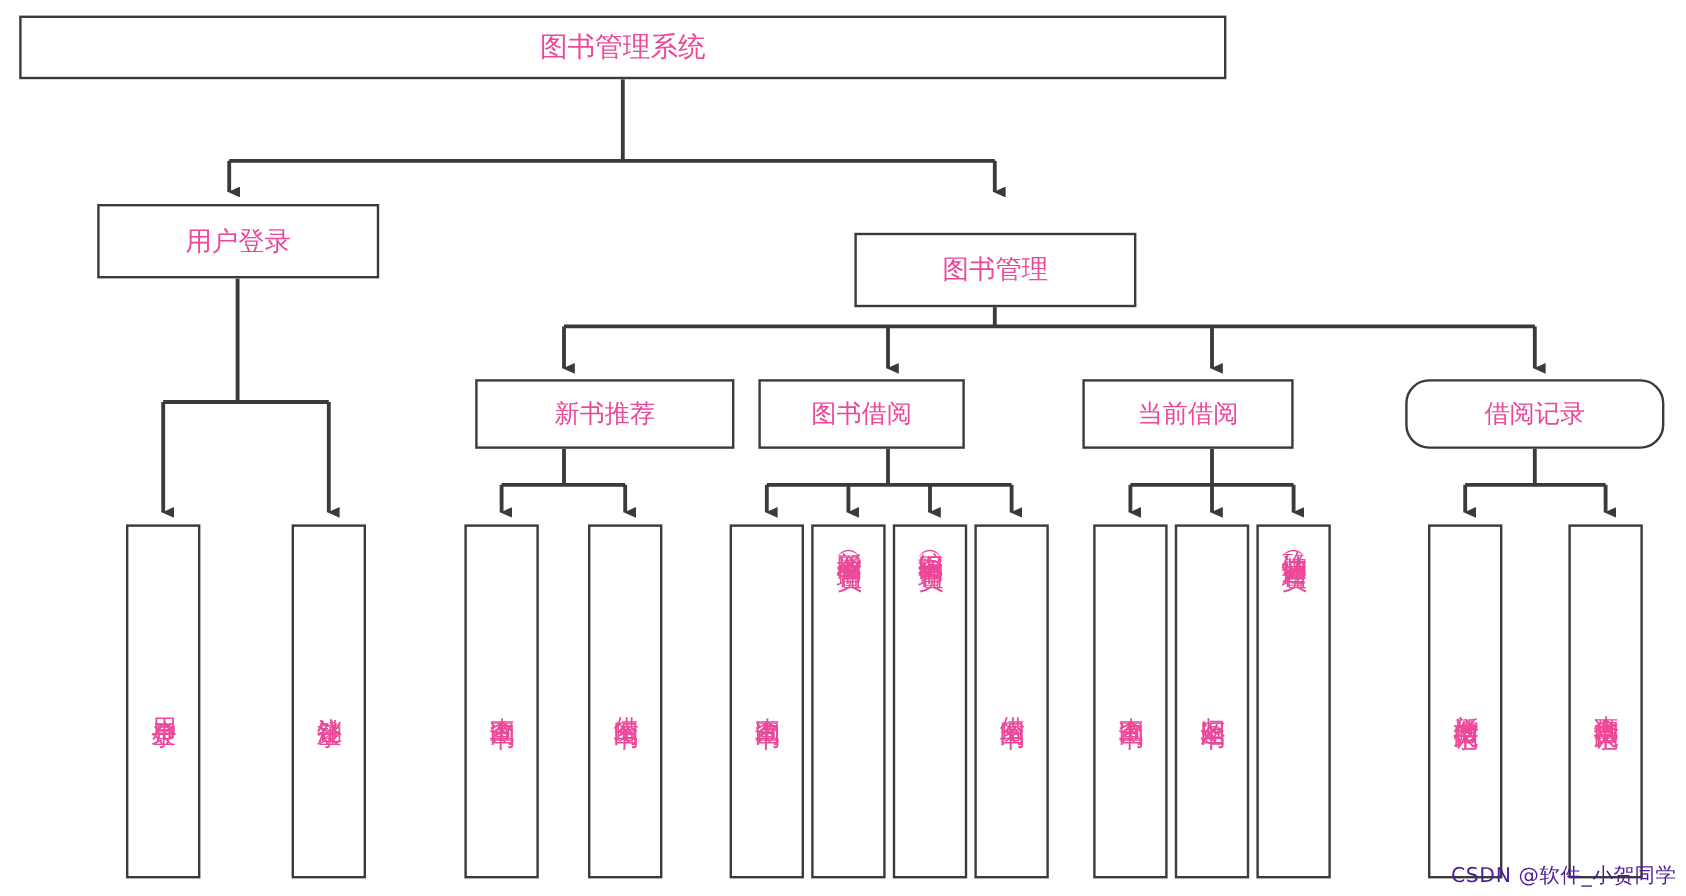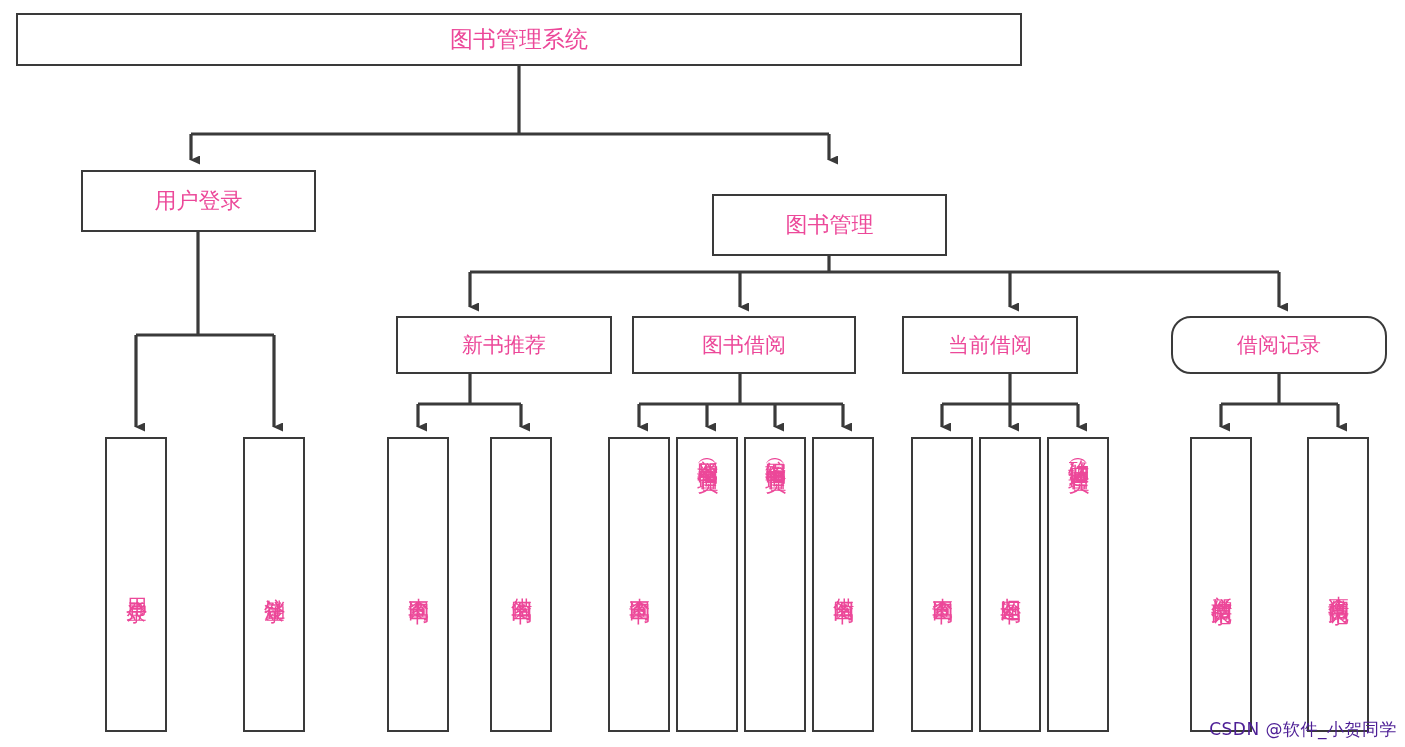--- a/index.html
+++ b/index.html
@@ -127,21 +127,21 @@
       <path d="M1338,404 L1338,427" marker-end="url(#arrowhead)"></path>
     </g>
   </svg>
 
   <div class="node-box root" style="left:16px; top:13px; width:1006px; height:53px;">图书管理系统</div>
 
   <div class="node-box level2" style="left:81px; top:170px; width:235px; height:62px;">用户登录</div>
   <div class="node-box level2" style="left:712px; top:170px; width:235px; height:62px;margin-top:24px;">图书管理</div>
 
   <div class="node-box level3" style="left:368px; top:316px; width:216px; height:58px;margin-left:28px;">新书推荐</div>
-  <div class="node-box level3" style="left:632px; top:316px; width:224px; height:58px;font-family:Liberation Serif, serif;">图书借阅</div>
+  <div class="node-box level3" style="left:632px; top:316px; width:172px; height:58px;font-family:Liberation Serif, serif;">图书借阅</div>
   <div class="node-box level3" style="left:902px; top:316px; width:176px; height:58px;">当前借阅</div>
   <div class="node-box level3" style="left:1171px; top:316px; width:216px; height:58px;border-radius:20px;">借阅记录</div>
 
   <div class="node-box leaf" style="left:105px; top:437px; width:62px; height:295px;">用户登录</div>
   <div class="node-box leaf" style="left:243px; top:437px; width:62px; height:295px;">注销登录</div>
 
   <div class="node-box leaf" style="left:387px; top:437px; width:62px; height:295px;">查询图书</div>
   <div class="node-box leaf" style="left:490px; top:437px; width:62px; height:295px;">借阅图书</div>
 
   <div class="node-box leaf" style="left:608px; top:437px; width:62px; height:295px;">查询图书</div>

